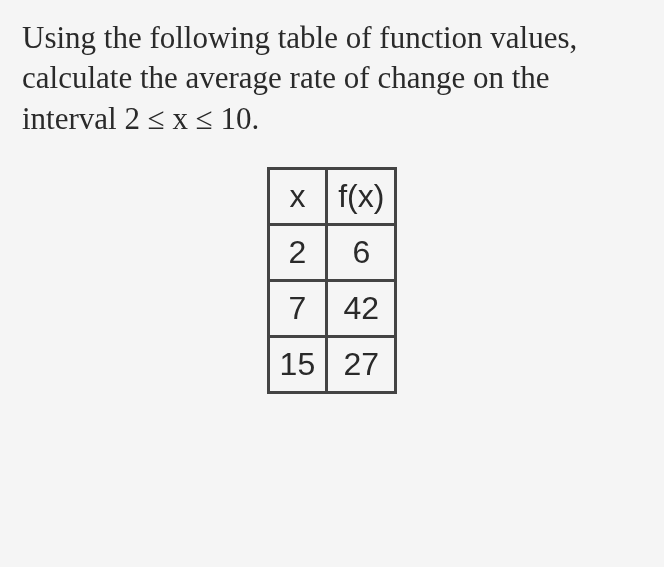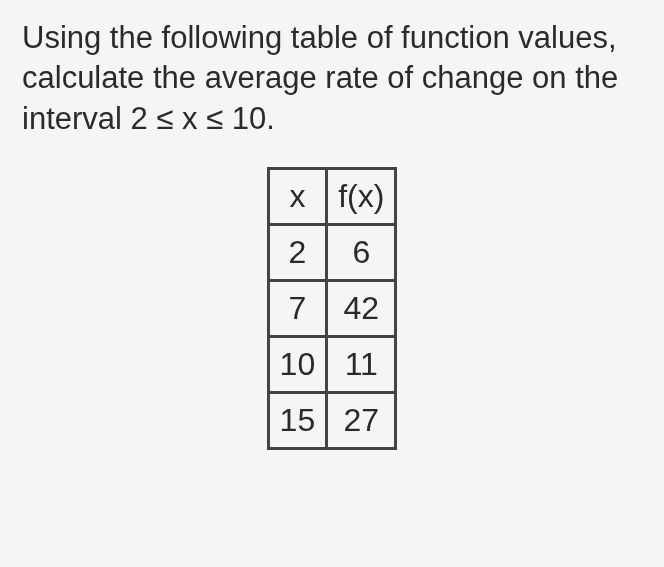--- a/index.html
+++ b/index.html
@@ -12,20 +12,21 @@
       height: 567px;
       background: #f5f5f5;
       font-family: Arial, Helvetica, sans-serif;
       padding: 18px 22px;
       color: #2a2a2a;
     }
     .question-text {
       font-size: 31px;
       line-height: 1.3;
       margin-bottom: 28px;
+      font-family: Liberation Serif, serif;
     }
     .table-wrap {
       display: flex;
       justify-content: center;
     }
     table {
       border-collapse: collapse;
       border: 3px solid #444;
     }
     td {
@@ -52,22 +53,18 @@
     </tr>
     <tr>
       <td>2</td>
       <td>6</td>
     </tr>
     <tr>
       <td>7</td>
       <td>42</td>
     </tr>
     <tr>
-      <td>10</td>
-      <td>11</td>
-    </tr>
-    <tr>
       <td>15</td>
       <td>27</td>
     </tr>
   </tbody>
     </table>
 </div>
 
 </body></html>

